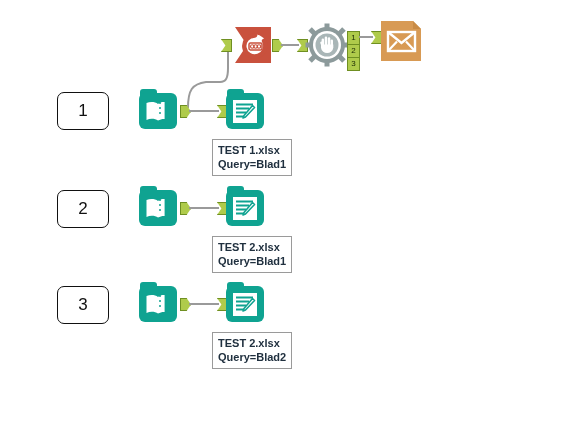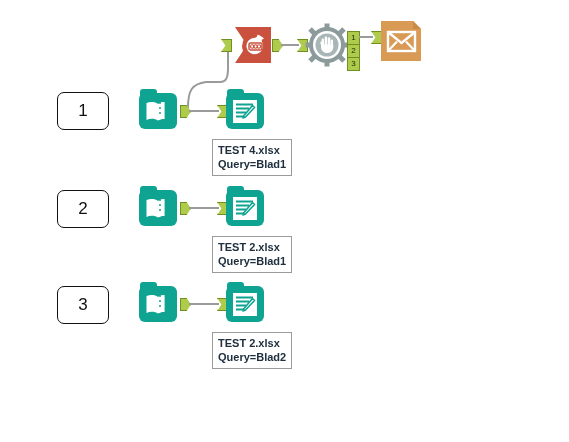--- a/index.html
+++ b/index.html
@@ -188,21 +188,21 @@
         <rect x="3" y="3.5" width="17" height="2"></rect>
         <rect x="3" y="7.5" width="13" height="2"></rect>
         <rect x="3" y="11.5" width="10" height="2"></rect>
         <rect x="3" y="15.5" width="8" height="2"></rect>
       </g>
       <path d="M19.5,5.5 L21.5,7.5 L12.5,17 L10,18 L11,15.5 Z" fill="#ffffff" stroke="#0FA391" stroke-width="1.6" stroke-linejoin="round"></path>
     </svg>
   </div>
 
   <div class="note" style="left:212px;top:139px;">
-    <div>TEST 4.xlsx</div>
+    <div>TEST 1.xlsx</div>
     <div>Query=Blad1</div>
   </div>
 
   <div class="row-marker" style="left:57px;top:190px;">2</div>
 
   <div class="tool" style="left:139px;top:190px;width:38px;height:36px;">
     <div class="tile-tab teal"></div>
     <div class="tile teal"></div>
     <svg class="book" viewBox="0 0 26 21">
       <path d="M13,3 C10,0.5 5,0.5 1.5,2 L1.5,19 C5,17.4 10,17.4 13,19.6 Z" fill="#ffffff"></path>

